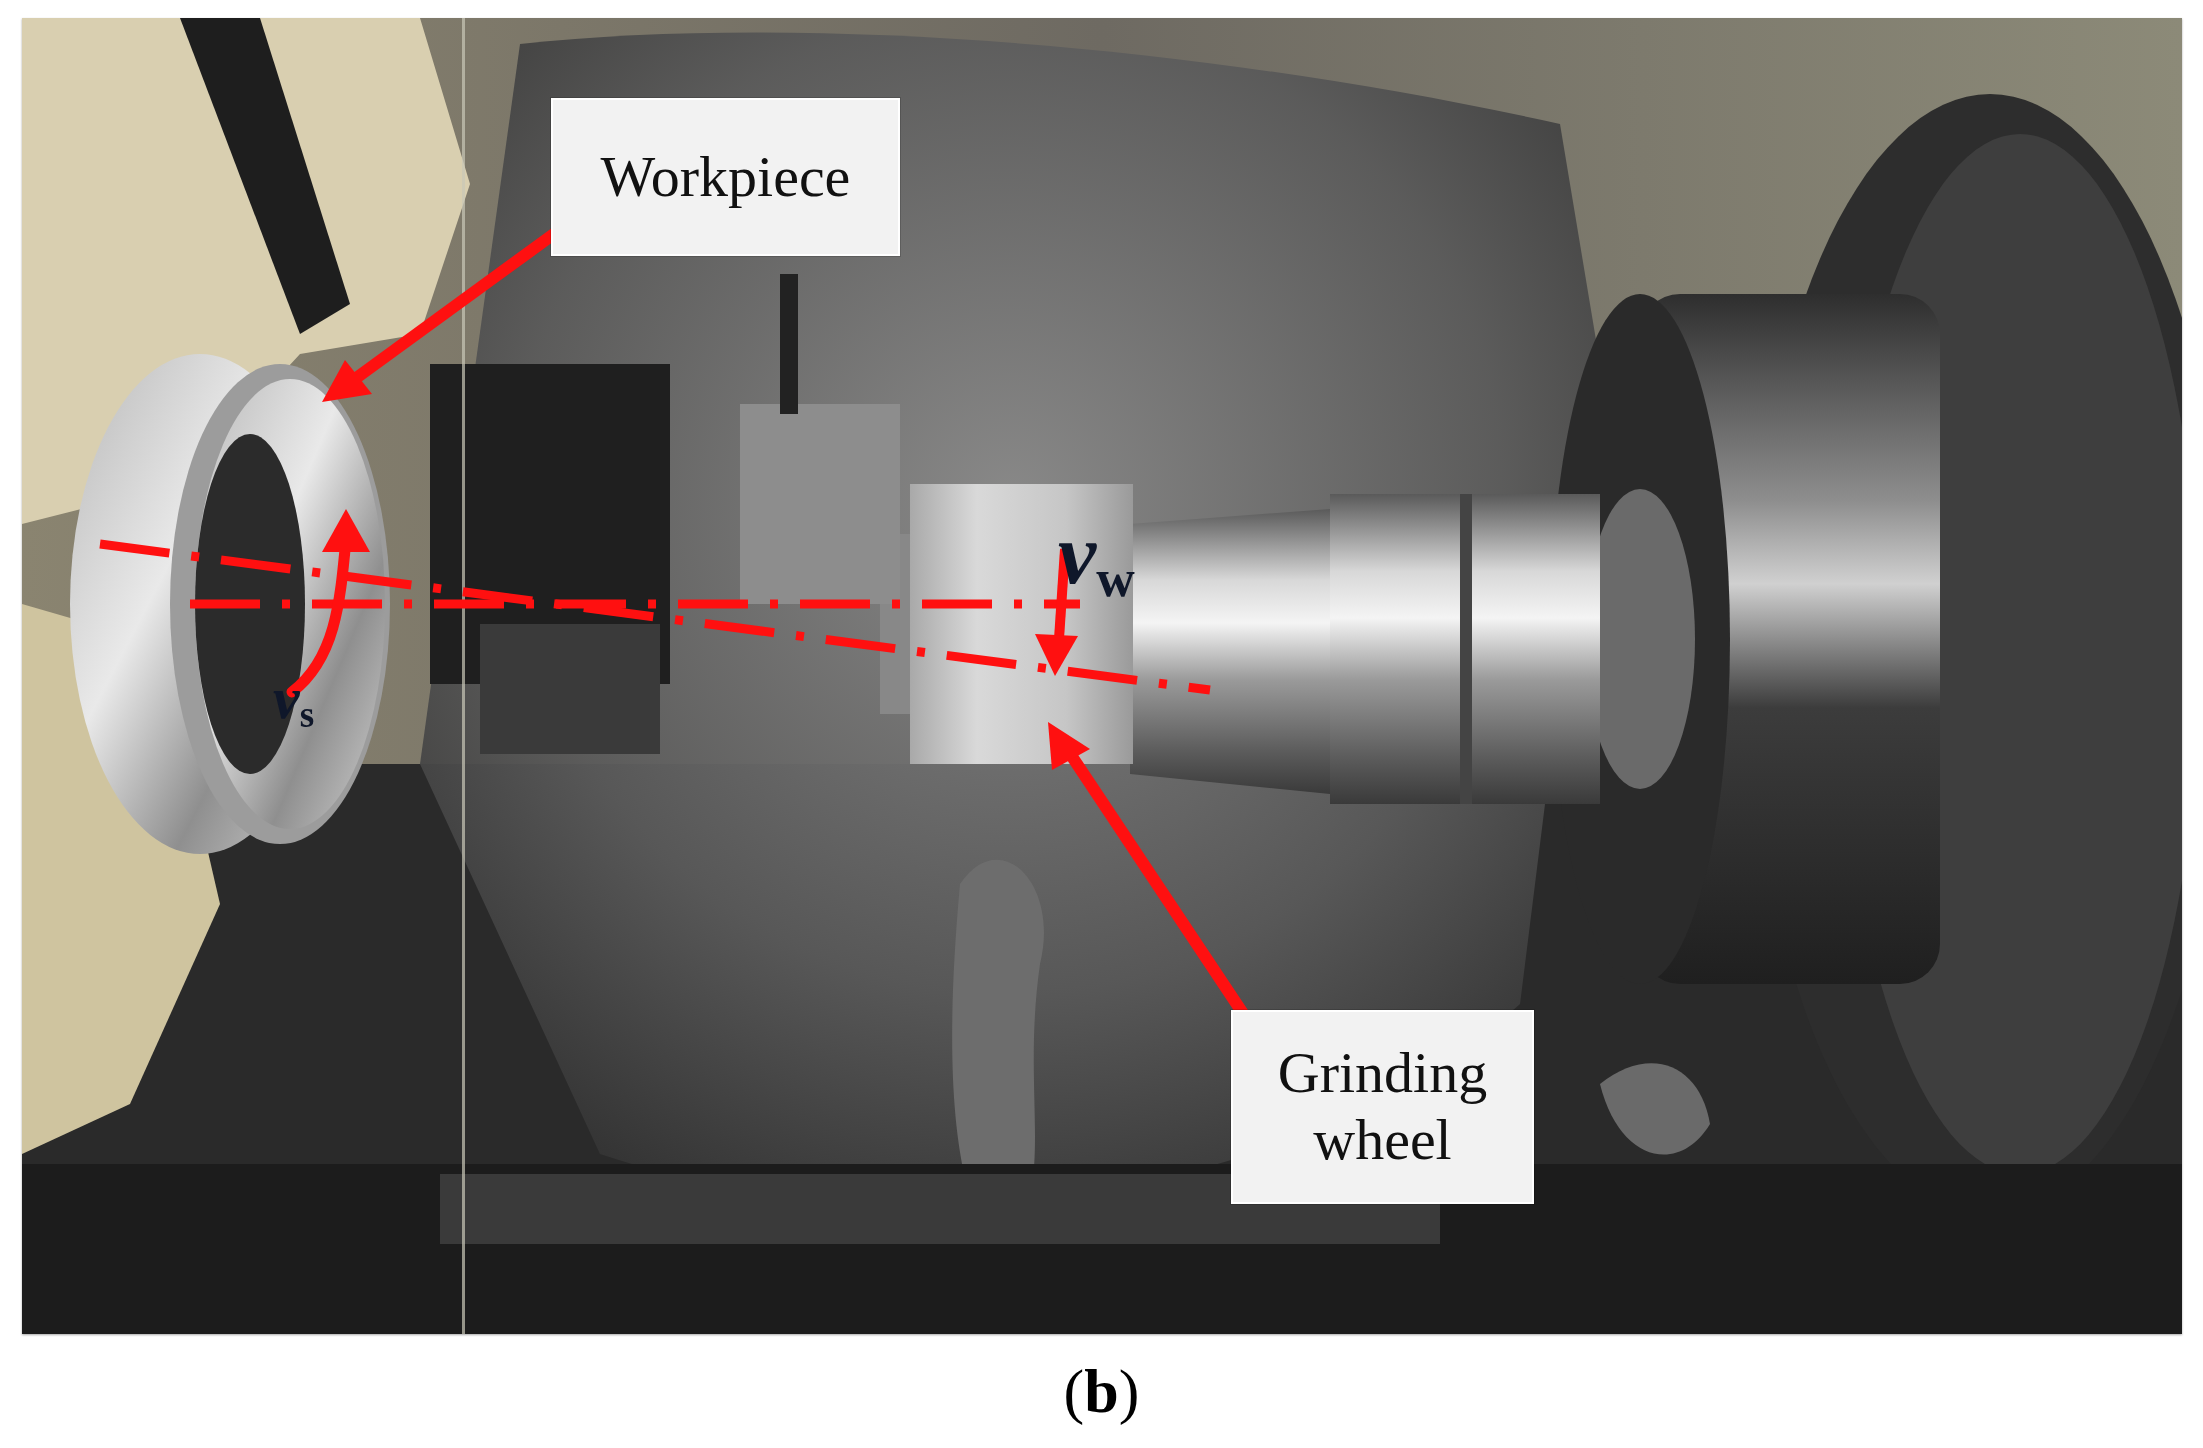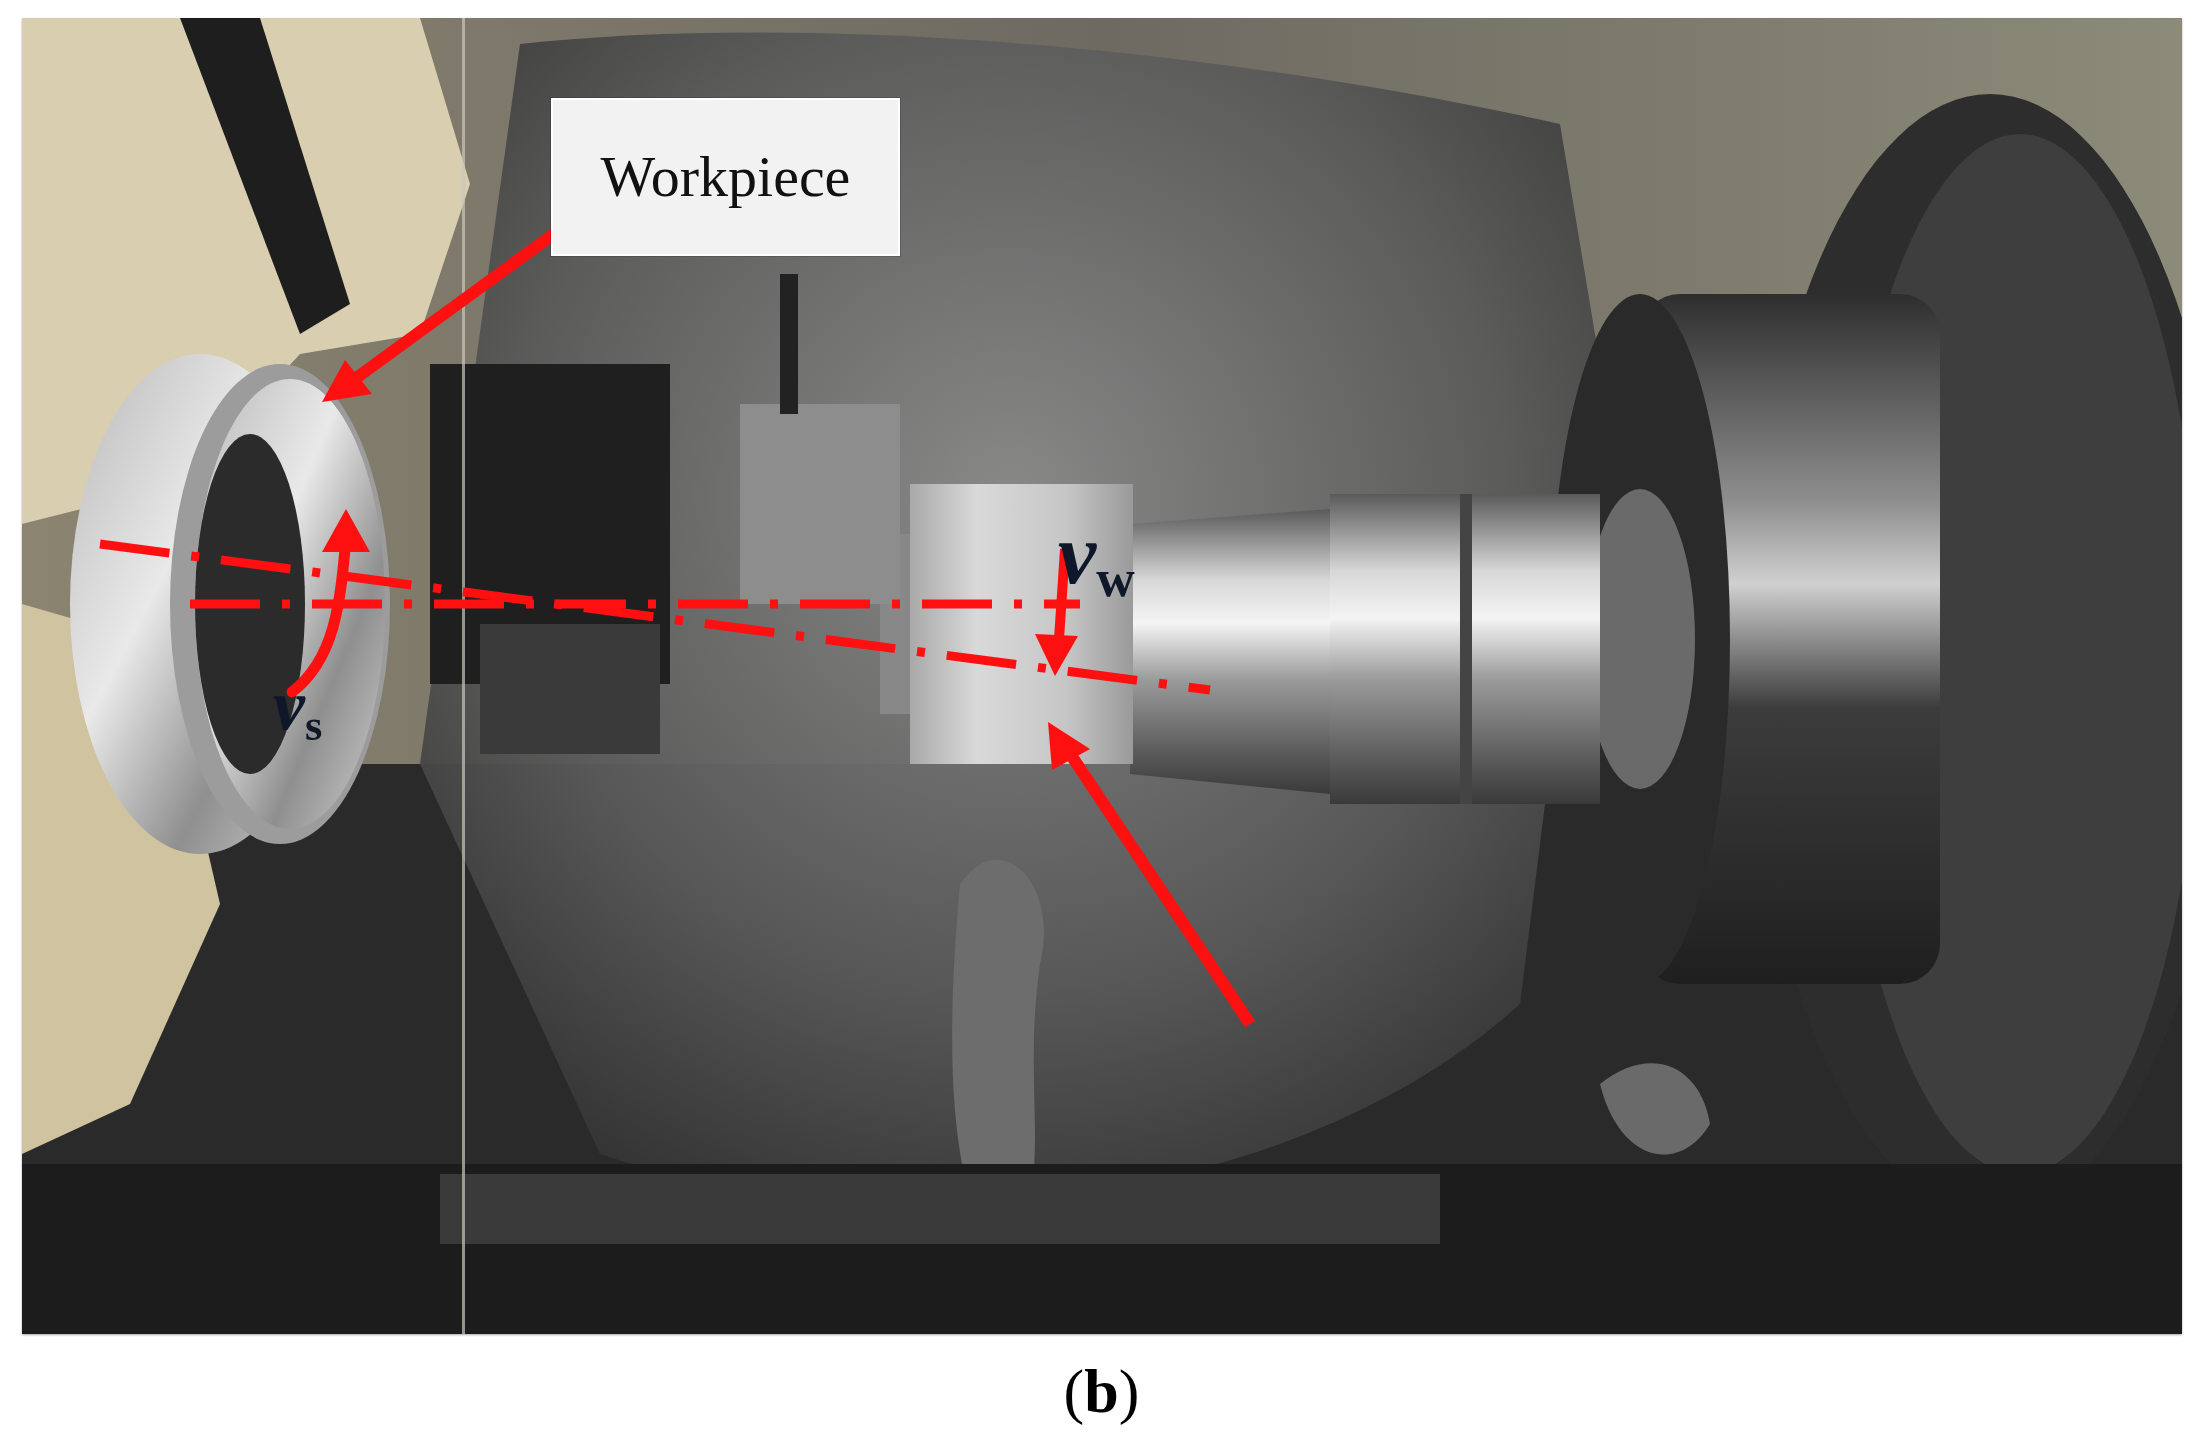--- a/index.html
+++ b/index.html
@@ -5,21 +5,21 @@
   html, body { margin:0; padding:0; background:#ffffff; }
   body { width:2203px; height:1448px; position:relative; overflow:hidden; font-family:"Liberation Serif", "DejaVu Serif", serif; }
   .figure { position:absolute; left:0; top:4px; width:2039px; height:1448px;border-radius:28px; }
   .photo { position:absolute; left:22px; top:14px; width:2160px; height:1316px; overflow:hidden; background:#4a4a4a; box-shadow:0 1px 2px rgba(0,0,0,0.35); }
   .photo svg { position:absolute; left:0; top:0; }
   .label-box { position:absolute; background:#f2f2f2; border:2px solid #ffffff; box-shadow:0 0 0 1px rgba(0,0,0,0.15); color:#111; display:flex; align-items:center; justify-content:center; text-align:center; line-height:1.15; }
   .lbl-workpiece { left:551px; top:94px; width:345px; height:154px; font-size:58px; }
   .lbl-grinding { left:1231px; top:1006px; width:299px; height:190px; font-size:58px; flex-direction:column; }
   .sym { position:absolute; color:#0f172a; font-style:italic; font-weight:bold; font-family:"Liberation Serif", serif; }
   .sym sub { font-style:normal; font-weight:bold; font-size:0.62em; vertical-align:-0.25em; }
-  .sym-vs { left:273px; top:660px; font-size:72px; }
+  .sym-vs { left:273px; top:660px; font-size:60px; }
   .sym-vw { left:1058px; top:500px; font-size:86px; }
   .caption { position:absolute; left:0; width:2203px; top:1352px; text-align:center; font-size:62px; color:#000; font-family:"Liberation Serif", serif; }
   .caption b { font-weight:bold; }
 </style>
 </head>
 <body>
 
 <div class="figure">
   <div class="photo">
     <svg width="2160" height="1316" viewBox="22 14 2160 1316" xmlns="http://www.w3.org/2000/svg">
@@ -125,18 +125,22 @@
         <polygon points="1055,672 1035,630 1078,632"></polygon>
         <polygon points="322,398 345,356 372,390"></polygon>
         <polygon points="1048,718 1090,745 1052,766"></polygon>
       </g>
     </svg>
   </div>
 
   <div class="label-box lbl-workpiece">
     <span>Workpiece</span>
   </div>
+  <div class="label-box lbl-grinding">
+    <span>Grinding</span>
+    <span>wheel</span>
+  </div>
 
   <div class="sym sym-vs"><span>v</span><sub>s</sub></div>
   <div class="sym sym-vw"><span>v</span><sub>w</sub></div>
 
   <div class="caption"><span>(</span><b>b</b><span>)</span></div>
 </div>
 
 </body></html>

